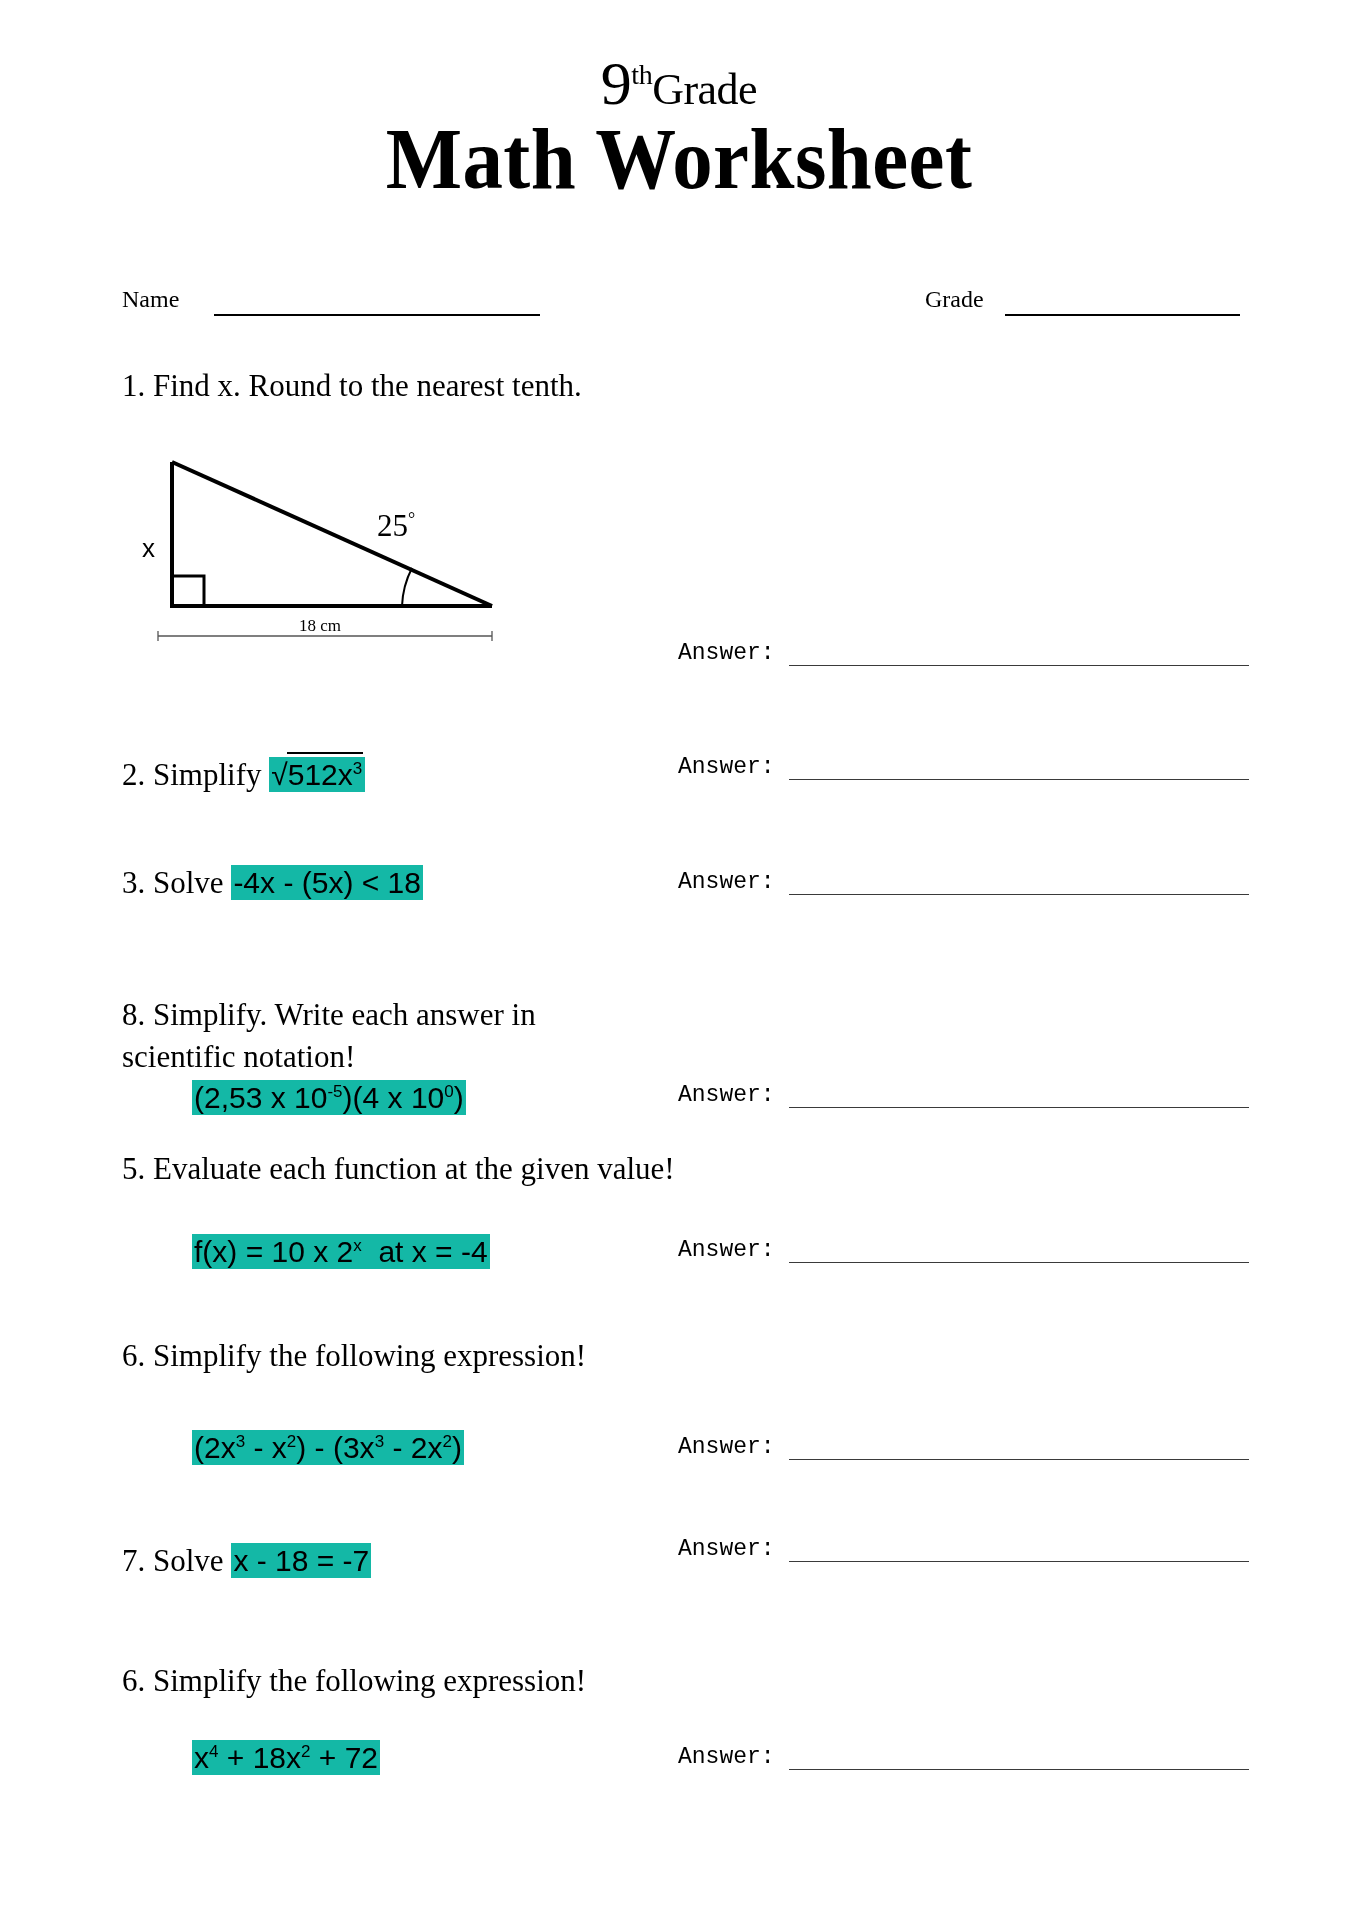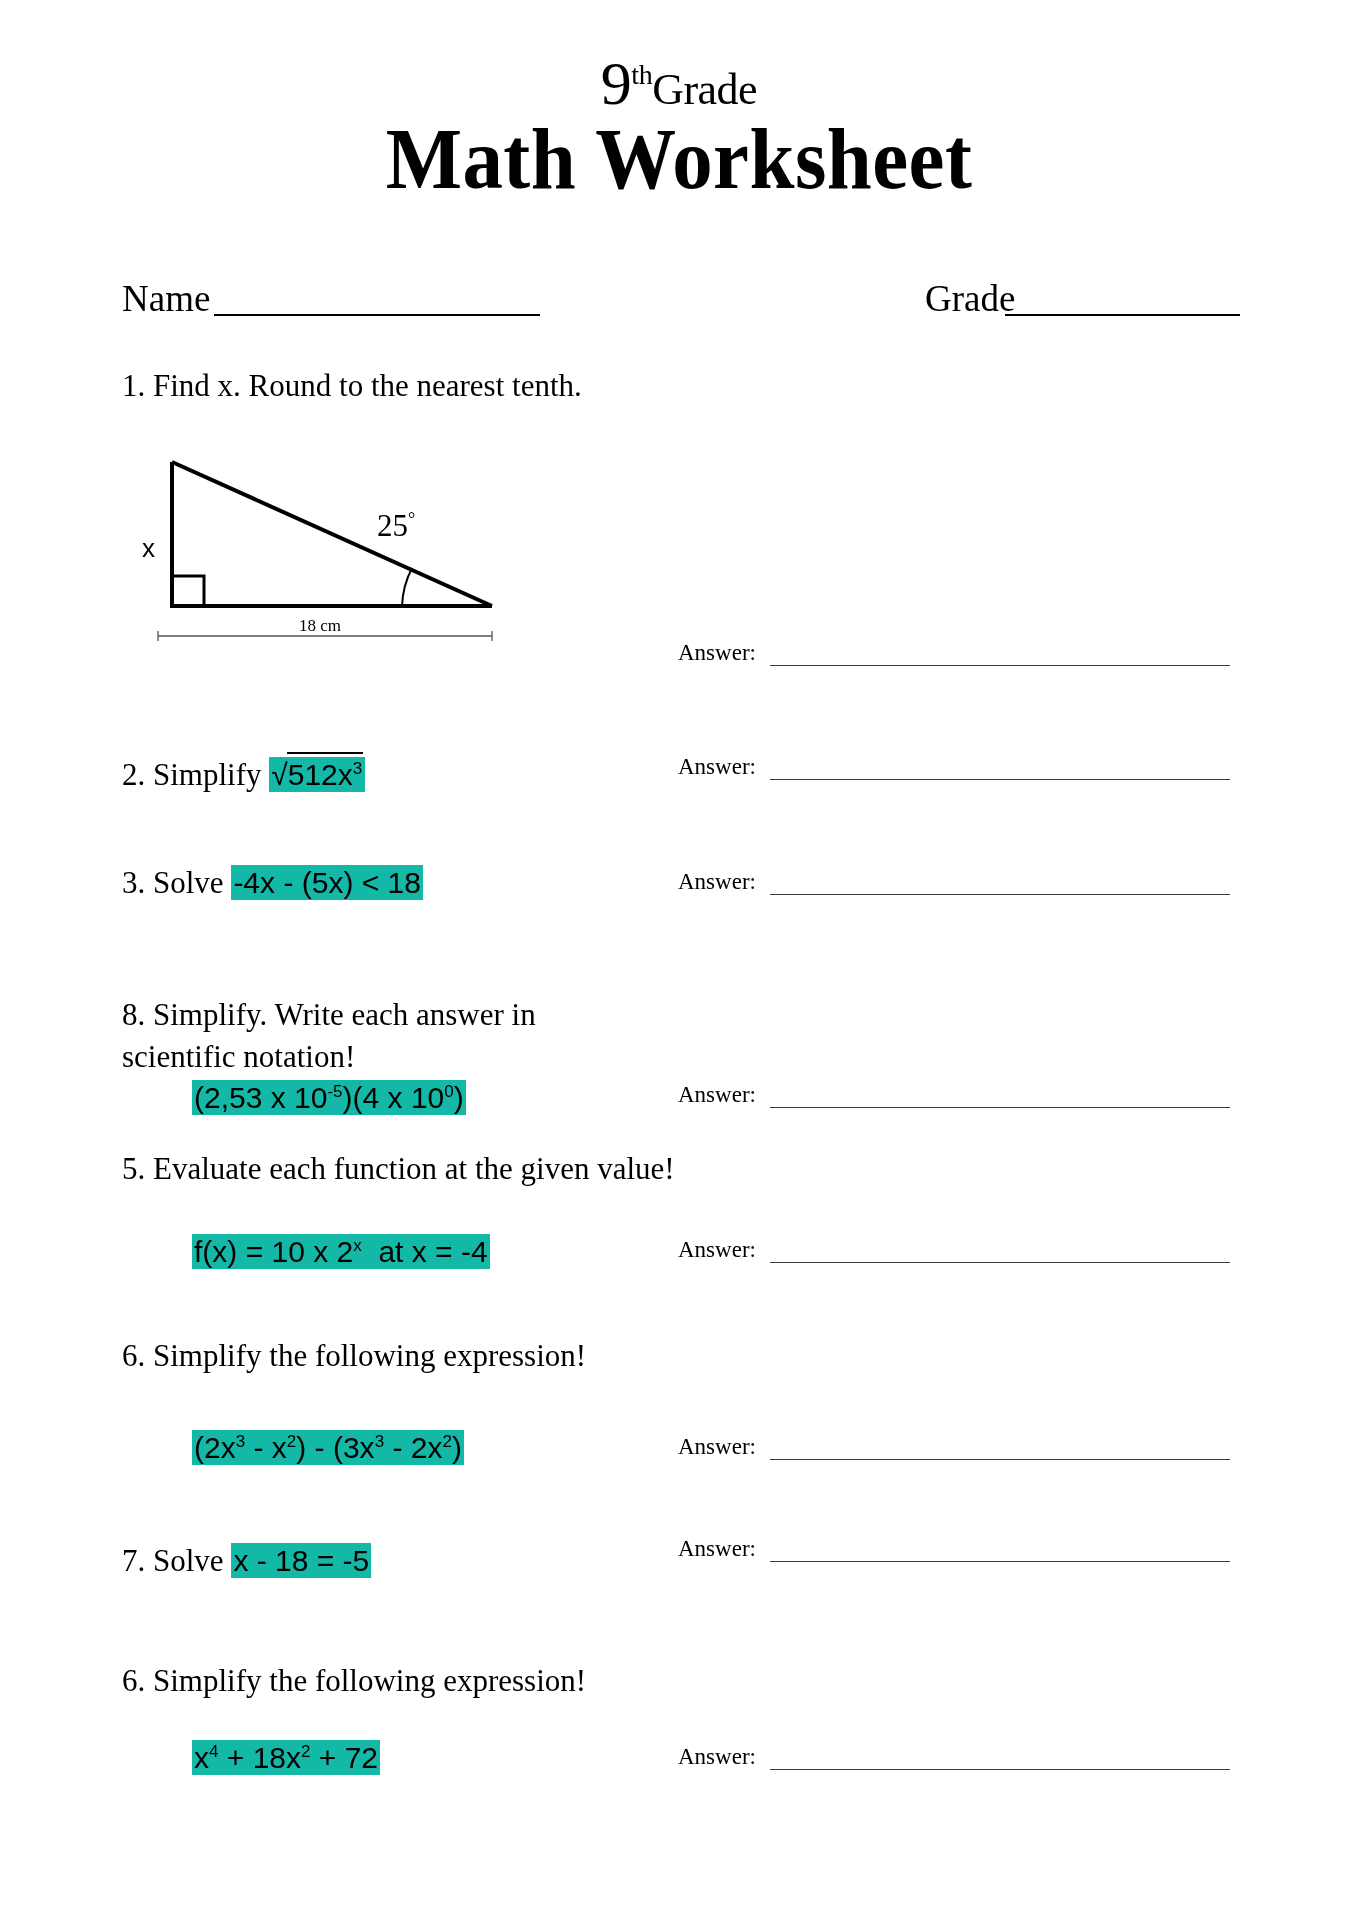--- a/index.html
+++ b/index.html
@@ -54,21 +54,21 @@
   
   .namedate {
     position: absolute;
     top: 281px;
     left: 0;
     width: 1358px;
     height: 42px;
   }
   .nd-label {
     position: absolute;
-    font-size: 37px;
+    font-size: 24px;
     line-height: 36px;
   }
   .nd-rule {
     position: absolute;
     border-bottom: 2.5px solid #000;
     height: 0;
   }
   #name-label { left: 122px; top: 0; }
   #name-rule  { left: 214px; top: 33px; width: 326px; }
   #date-label { left: 925px; top: 0; }
@@ -108,20 +108,21 @@
     margin-left: 70px;
   }
   .nowrapline { white-space: nowrap; }
 
   
   .answer {
     position: absolute;
     left: 678px;
     height: 34px;
     white-space: nowrap;
+    font-family: Liberation Mono, monospace;
   }
   .answer-label {
     font-size: 23px;
     line-height: 30px;
     display: inline-block;
     vertical-align: bottom;
   }
   .answer-rule {
     display: inline-block;
     vertical-align: bottom;
@@ -249,21 +250,21 @@
 <div class="q q-text" style="top:1335px;width:580px">6. Simplify the following expression!</div>
 <div class="q" style="top:1428px">
   <span class="math math-indent"><span>(2x</span><sup>3</sup><span> - x</span><sup>2</sup><span>) - (3x</span><sup>3</sup><span> - 2x</span><sup>2</sup><span>)</span></span>
 </div>
 <div class="answer" style="top:1432px">
   <span class="answer-label">Answer:</span><span class="answer-rule"></span>
 </div>
 
 <div class="q q-text nowrapline" style="top:1540px">
   <span>7. Solve</span>
-  <span class="math">x - 18 = -5</span>
+  <span class="math">x - 18 = -7</span>
 </div>
 <div class="answer" style="top:1534px">
   <span class="answer-label">Answer:</span><span class="answer-rule"></span>
 </div>
 
 <div class="q q-text" style="top:1660px;width:580px">6. Simplify the following expression!</div>
 <div class="q" style="top:1738px">
   <span class="math math-indent"><span>x</span><sup>4</sup><span> + 18x</span><sup>2</sup><span> + 72</span></span>
 </div>
 <div class="answer" style="top:1742px">

